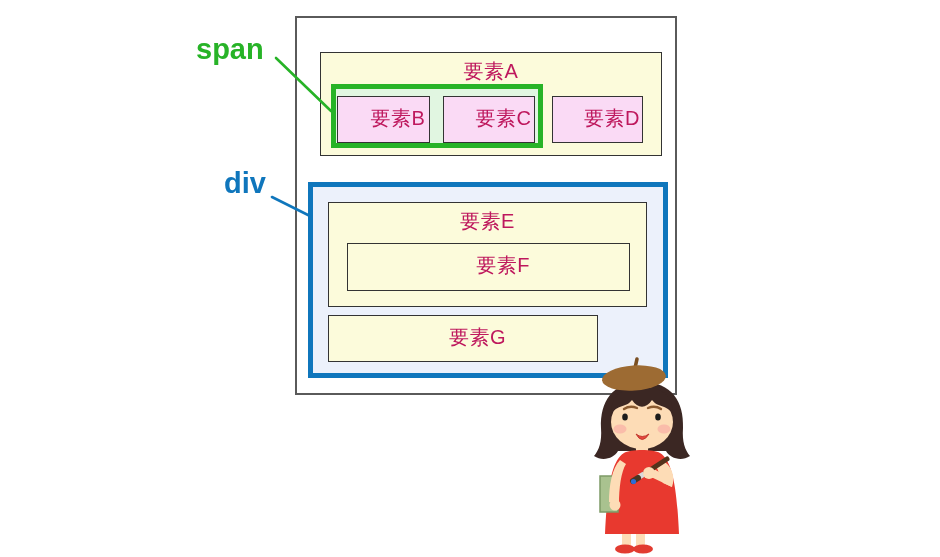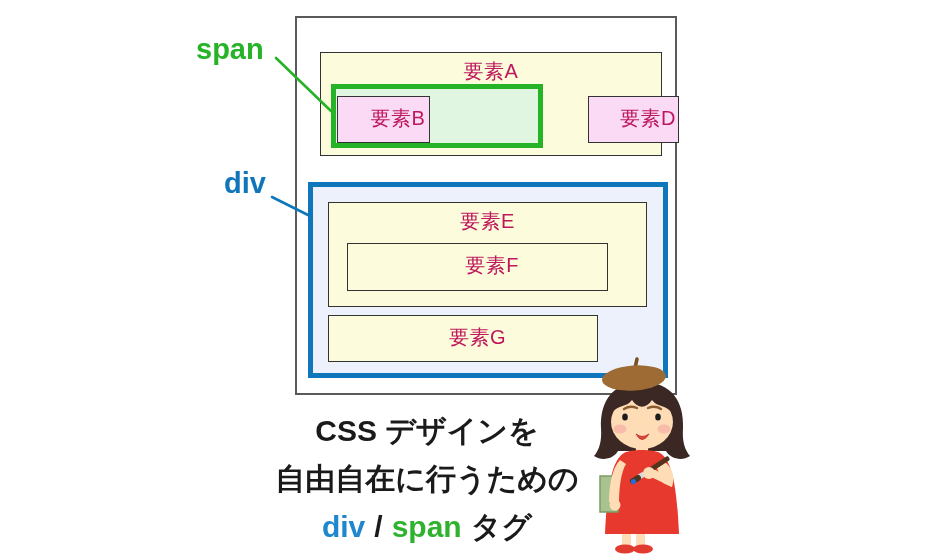--- a/index.html
+++ b/index.html
@@ -23,21 +23,21 @@
     background: #ffffff;
   }
 
   .ybox {
     position: absolute;
     background: var(--yellow-fill, #fcfbdb);
     border: 1.5px solid var(--inner-border, #333333);
   }
   .elem-a { left: 320px; top: 52px;  width: 342px; height: 104px; }
   .elem-e { left: 328px; top: 202px; width: 319px; height: 105px; }
-  .elem-f { left: 347px; top: 243px; width: 261px; height: 48px; }
+  .elem-f { left: 347px; top: 243px; width: 283px; height: 48px; }
   .elem-g { left: 328px; top: 315px; width: 270px; height: 47px; }
 
   .box-label {
     width: 100%;
     text-align: center;
     font-size: 20px;
     color: #be185d;
     letter-spacing: 0.5px;
   }
   .label-top   { padding-top: 5px; }
@@ -51,21 +51,21 @@
     border: 5px solid var(--green-accent, #27b327);
   }
 
   .pbox {
     position: absolute;
     background: var(--pink-fill, #fadaf5);
     border: 1.5px solid var(--inner-border, #333333);
   }
   .elem-b { left: 337px; top: 96px; width: 93px; height: 47px; }
   .elem-c { left: 443px; top: 96px; width: 92px; height: 47px; }
-  .elem-d { left: 552px; top: 96px; width: 91px; height: 47px; margin-left: 36px; }
+  .elem-d { left: 552px; top: 96px; width: 91px; height: 47px; }
 
   .div-group {
     position: absolute;
     left: 308px; top: 182px;
     width: 360px; height: 196px;
     background: var(--blue-fill, #ecf1fb);
     border: 5px solid var(--blue-accent, #0f76bc);
   }
 
   
@@ -126,20 +126,23 @@
 
   <div class="ybox elem-a">
     <div class="box-label label-top">要素A</div>
   </div>
 
   <div class="span-group"></div>
 
   <div class="pbox elem-b">
     <div class="box-label label-mid">要素B</div>
   </div>
+  <div class="pbox elem-c">
+    <div class="box-label label-mid">要素C</div>
+  </div>
   <div class="pbox elem-d">
     <div class="box-label label-mid">要素D</div>
   </div>
 
   <div class="div-group"></div>
 
   <div class="ybox elem-e">
     <div class="box-label label-top">要素E</div>
   </div>
   <div class="ybox elem-f">
@@ -150,25 +153,20 @@
   </div>
 
   <svg class="connectors">
     <line class="line-green" x1="276" y1="58" x2="331" y2="111"></line>
     <line class="line-blue" x1="272" y1="197" x2="310" y2="216"></line>
   </svg>
 
   <div class="span-label">span</div>
   <div class="div-label">div</div>
 
-  <div class="caption">
-    <div>CSS デザインを</div>
-    <div>自由自在に行うための</div>
-    <div><span class="c-div">div</span><span class="c-sep">/</span><span class="c-span">span</span><span class="c-suffix">タグ</span></div>
-  </div>
 
   <svg class="character" viewBox="0 0 144 207">
 
     <path d="M66 32 C 36 32 24 52 25 78 C 26 92 23 100 18 106 C 27 112 38 108 42 101 L 90 101 C 94 108 105 112 114 106 C 109 100 106 92 107 78 C 108 52 96 32 66 32 Z" fill="#3b2723"></path>
 
     <ellipse cx="66" cy="72" rx="31" ry="27" fill="#fddcb6"></ellipse>
 
     <path d="M35 64 C 35 44 48 37 66 37 C 84 37 97 44 97 64 C 90 54 82 58 76 50 C 70 59 62 59 56 50 C 50 58 42 54 35 64 Z" fill="#3b2723"></path>
 
     <path d="M48 59 Q 54 55 61 58" stroke="#8a5a30" stroke-width="2.4" fill="none" stroke-linecap="round"></path>

